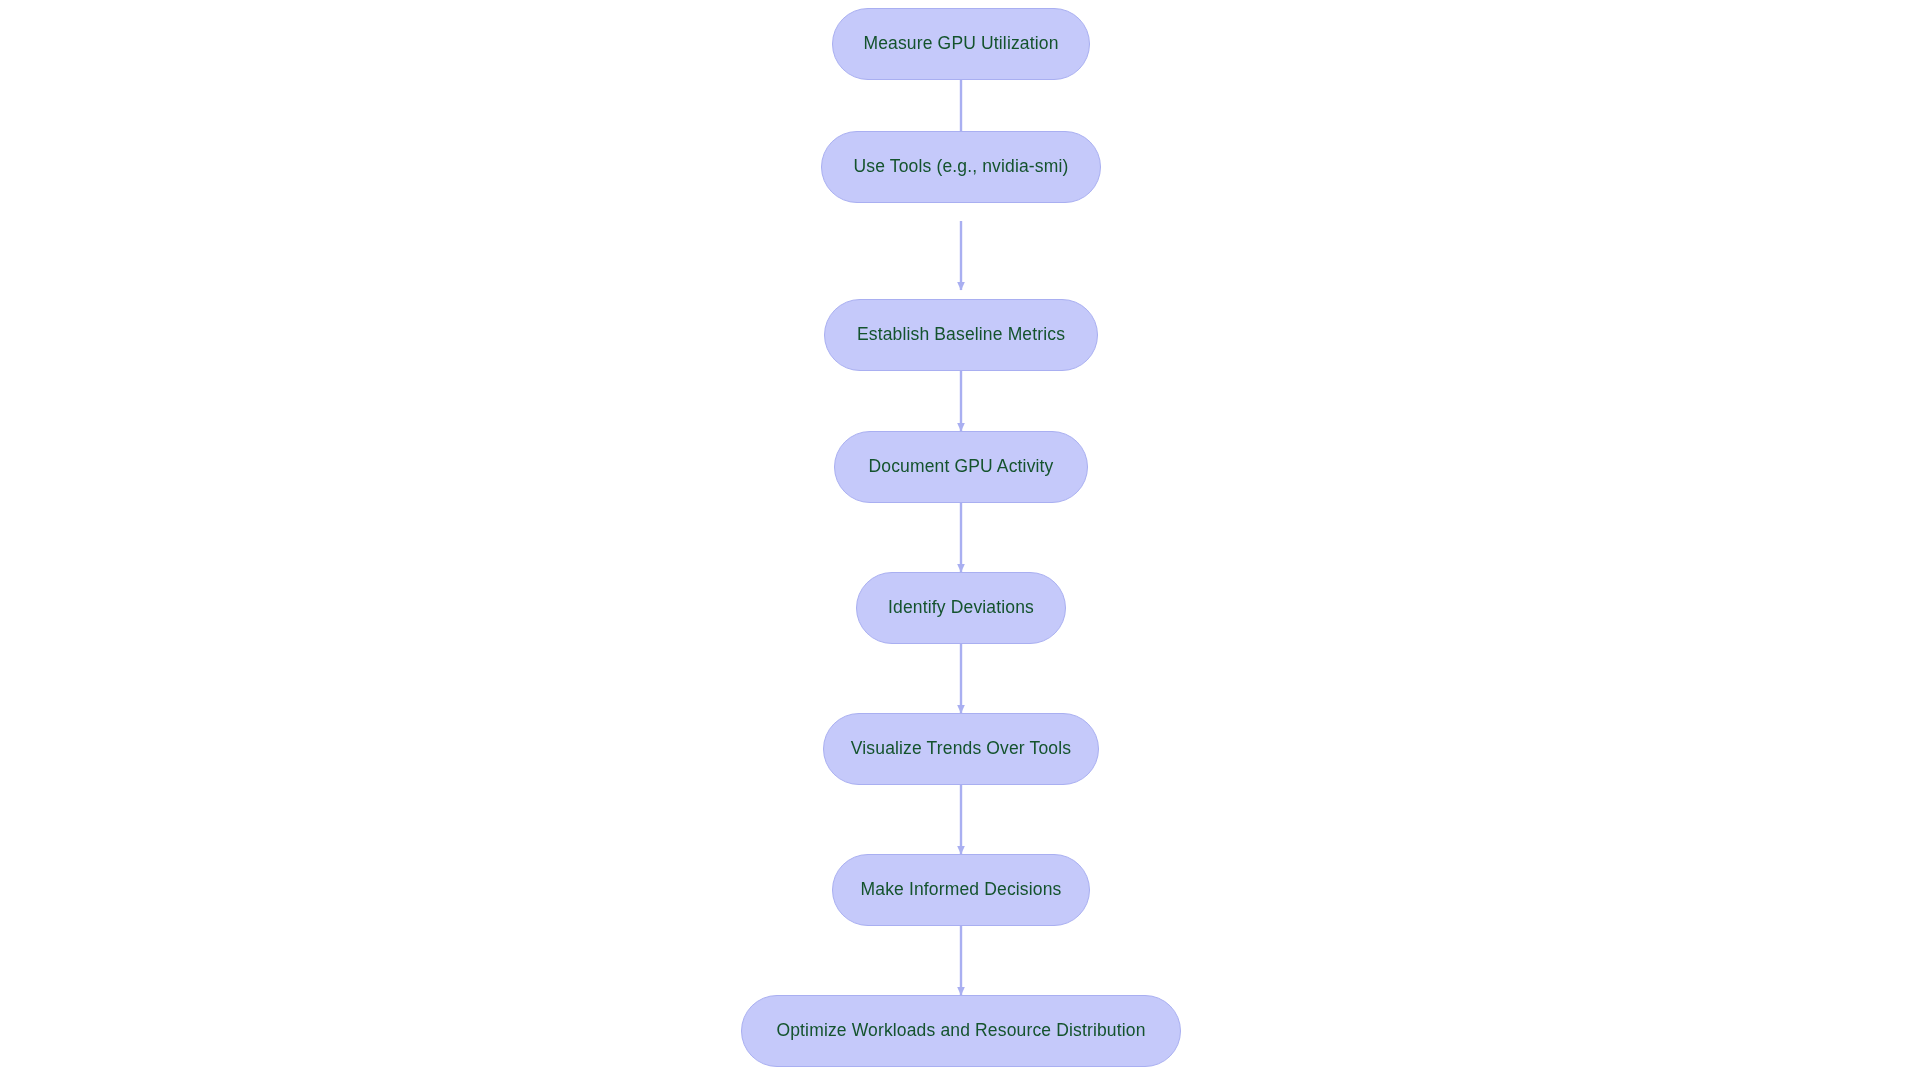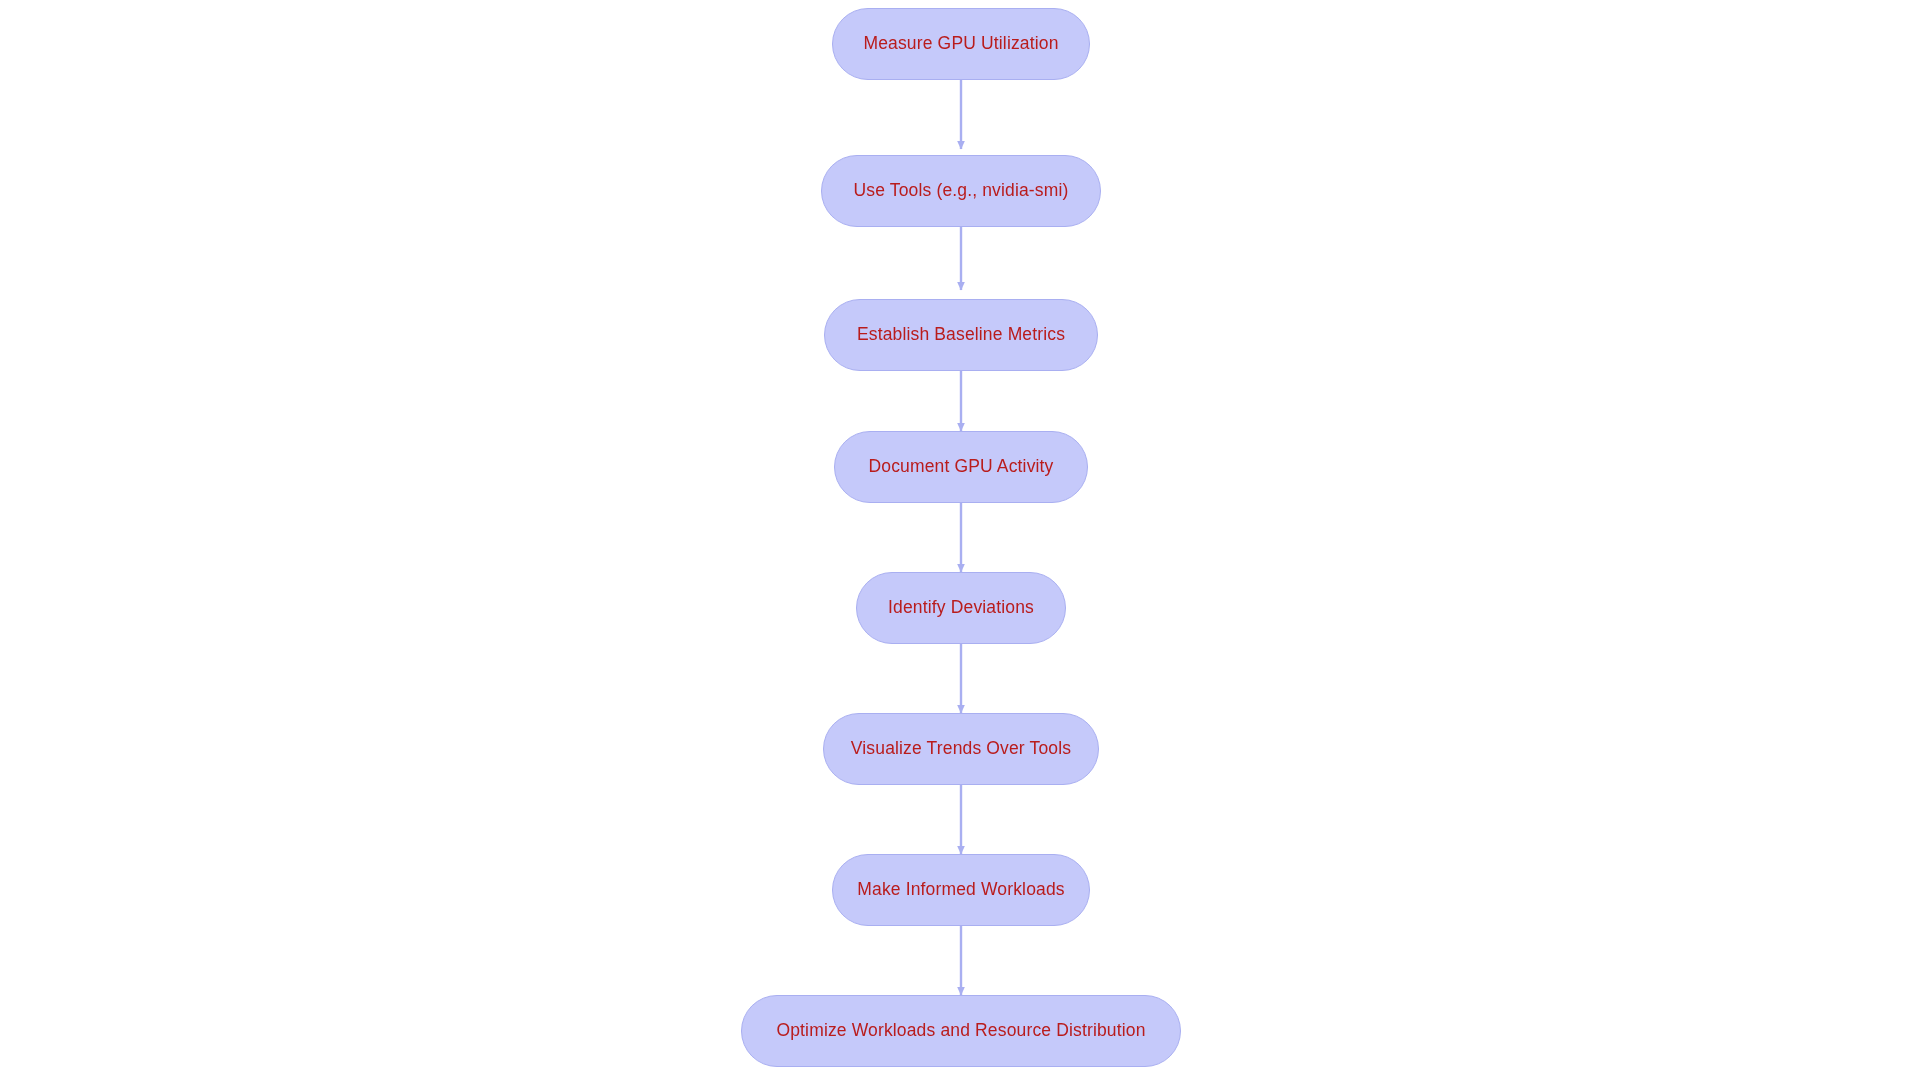--- a/index.html
+++ b/index.html
@@ -33,21 +33,21 @@
     align-items: center;
     justify-content: center;
     transform: translateX(-50%);
     user-select: none;
   }
 
   .flow-node-label {
     font-family: "Liberation Sans", sans-serif;
     font-size: 17.5px;
     font-weight: 400;
-    color: #b91c1c;
+    color: #14532d;
     letter-spacing: 0.15px;
     white-space: nowrap;
     line-height: 1;
   }
 
   .edge-layer {
     position: absolute;
     left: 0;
     top: 0;
     width: 1920px;
@@ -74,41 +74,41 @@
         <line x1="961" y1="644" x2="961" y2="713" stroke="#a9aff1" stroke-width="2.4" marker-end="url(#arrowhead)"></line>
         <line x1="961" y1="785" x2="961" y2="854" stroke="#a9aff1" stroke-width="2.4" marker-end="url(#arrowhead)"></line>
         <line x1="961" y1="926" x2="961" y2="995" stroke="#a9aff1" stroke-width="2.4" marker-end="url(#arrowhead)"></line>
       </g>
   </svg>
 
   <div class="flow-node" style="left:961px; top:8px; width:258px;">
     <span class="flow-node-label">Measure GPU Utilization</span>
   </div>
 
-  <div class="flow-node" style="left:961px; top:155px; width:280px;">
+  <div class="flow-node" style="left:961px; top:131px; width:280px;">
     <span class="flow-node-label">Use Tools (e.g., nvidia-smi)</span>
   </div>
 
   <div class="flow-node" style="left:961px; top:290px; width:274px;margin-top:9px;">
     <span class="flow-node-label">Establish Baseline Metrics</span>
   </div>
 
   <div class="flow-node" style="left:961px; top:572px; width:210px;">
     <span class="flow-node-label">Identify Deviations</span>
   </div>
 
   <div class="flow-node" style="left:961px; top:431px; width:254px;">
     <span class="flow-node-label">Document GPU Activity</span>
   </div>
 
   <div class="flow-node" style="left:961px; top:713px; width:276px;">
     <span class="flow-node-label">Visualize Trends Over Tools</span>
   </div>
 
   <div class="flow-node" style="left:961px; top:854px; width:258px;">
-    <span class="flow-node-label">Make Informed Workloads</span>
+    <span class="flow-node-label">Make Informed Decisions</span>
   </div>
 
   <div class="flow-node" style="left:961px; top:995px; width:440px;">
     <span class="flow-node-label">Optimize Workloads and Resource Distribution</span>
   </div>
 
 </div>
 
 </body></html>

